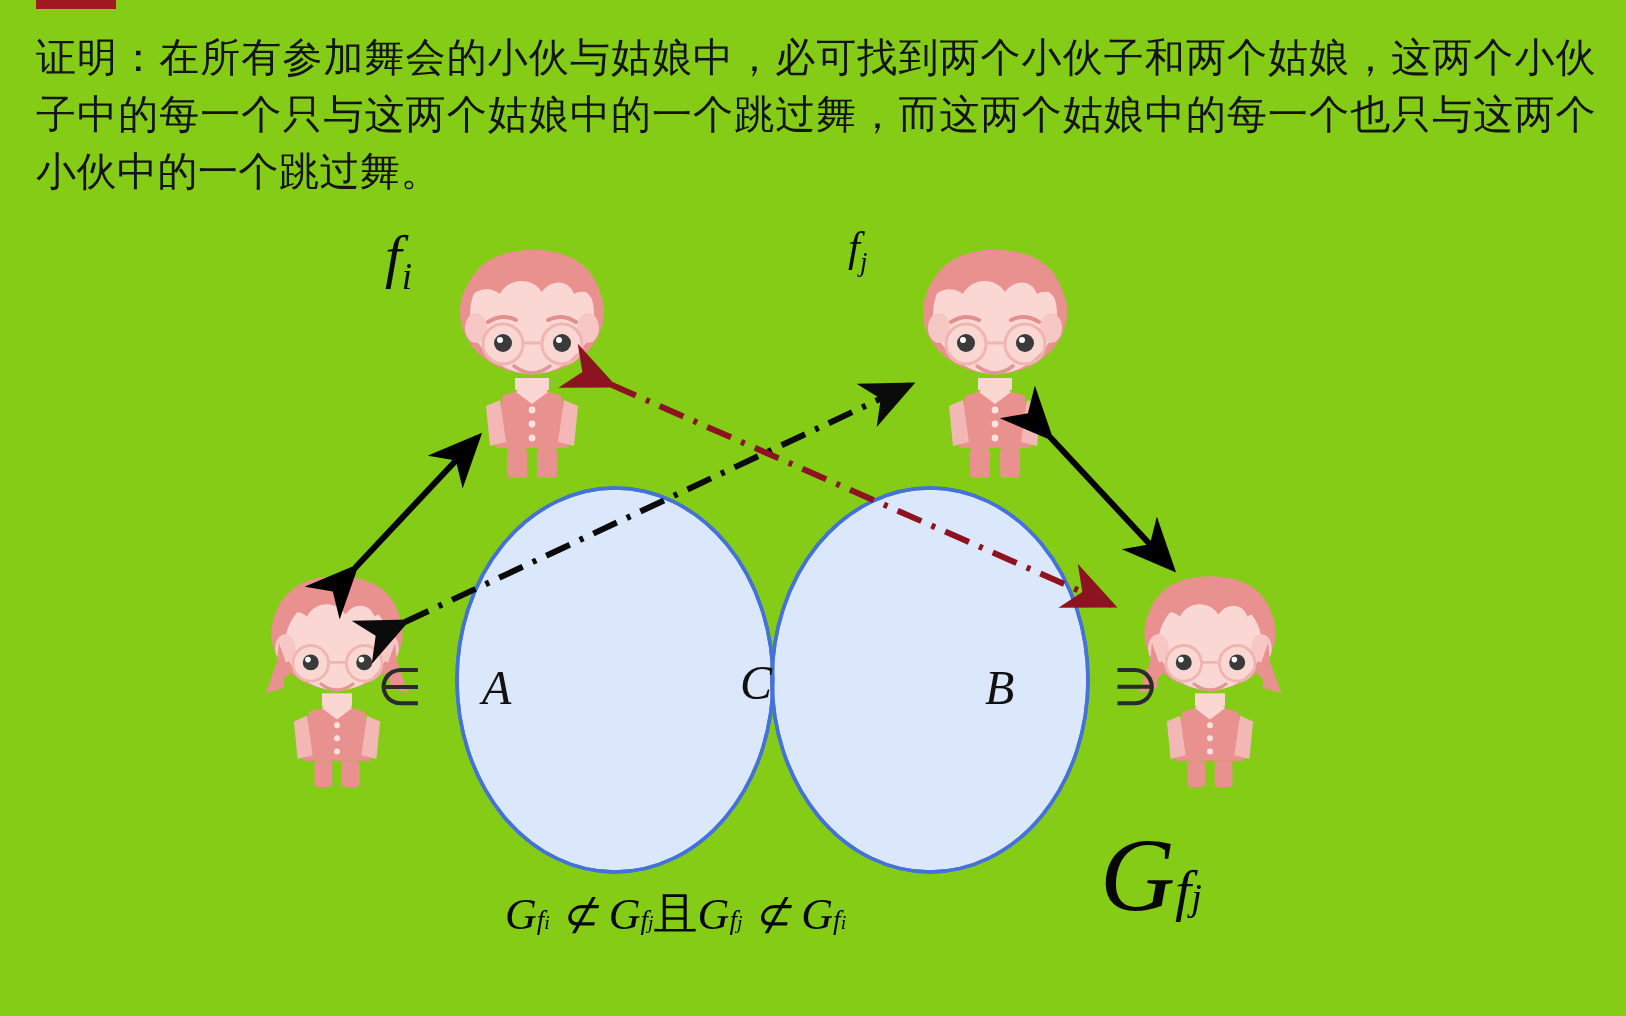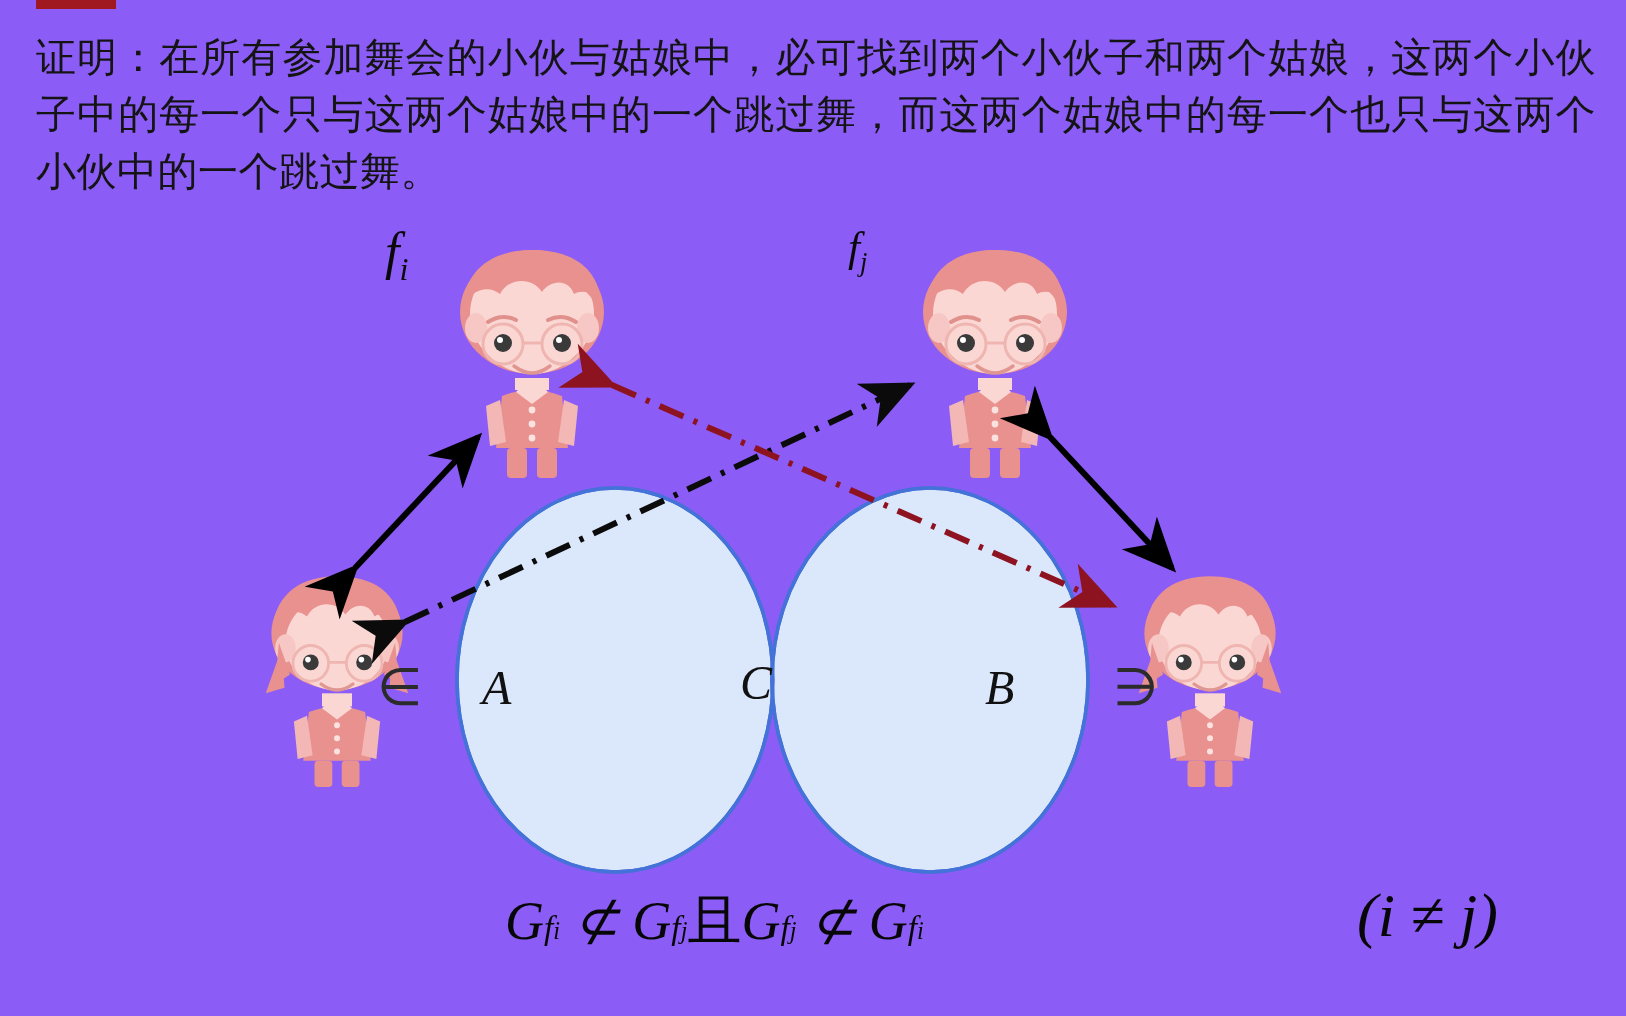--- a/index.html
+++ b/index.html
@@ -8,21 +8,21 @@
     background: #ffffff;
   }
   body {
     width: 1626px; height: 1016px;
     position: relative;
     overflow: hidden;
     font-family: "Liberation Serif", serif;
   }
   #slide {
     position: absolute; inset: 0;
-    background: #8b5cf6;
+    background: #84cc16;
   }
   
   .top-bar {
     position: absolute;
     left: 36px; top: 0px;
     width: 80px; height: 9px;
     background: #a01820;
   }
   
   .proof-text {
@@ -40,21 +40,21 @@
   
   .math {
     position: absolute;
     font-family: "Liberation Serif", serif;
     color: #0a0a0a;
     white-space: nowrap;
     font-style: italic;
   }
   .lbl-fi {
     left: 385px; top: 222px;
-    font-size: 52px;
+    font-size: 60px;
   }
   .lbl-fj {
     left: 848px; top: 222px;
     font-size: 43px;
   }
   .lbl-fi sub, .lbl-fj sub { font-size: 0.62em; }
 
   .set-label {
     position: absolute;
     font-family: "Liberation Serif", serif;
@@ -89,21 +89,21 @@
   .gfi { left: 300px; top: 815px; }
   .gfj { left: 1100px; top: 815px; }
 
   .formula {
     position: absolute;
     left: 505px; top: 885px;
     font-family: "Liberation Serif", serif;
     font-style: italic;
     white-space: nowrap;
     color: #070707;
-    font-size: 54px;
+    font-size: 44px;
   }
   .formula .sub { font-size: 0.62em; }
   .formula .sub2 { font-size: 0.45em; }
   .formula .cjk { font-style: normal; font-family: "Liberation Serif", serif; }
 
   .ineq {
     position: absolute;
     left: 1357px; top: 880px;
     font-family: "Liberation Serif", serif;
     font-style: italic;
@@ -277,24 +277,26 @@
     <span>f</span><sub>j</sub>
   </div>
 
   <div class="set-label lbl-A">A</div>
   <div class="set-label lbl-C">C</div>
   <div class="set-label lbl-B">B</div>
 
   <div class="member-sym sym-in">∈</div>
   <div class="member-sym sym-ni">∋</div>
 
+  <div class="big-g gfj">
+    <span class="g">G</span><span class="sub">f</span><span class="sub2">j</span>
+  </div>
 
   <div class="formula">
     <span>G</span><span class="sub">f</span><span class="sub2">i</span>
     <span>⊄</span>
     <span>G</span><span class="sub">f</span><span class="sub2">j</span><span class="cjk">且</span><span>G</span><span class="sub">f</span><span class="sub2">j</span>
     <span>⊄</span>
     <span>G</span><span class="sub">f</span><span class="sub2">i</span>
   </div>
 
-  <div class="ineq">(i ≠ j)</div>
 
 </div>
 
 </body></html>

